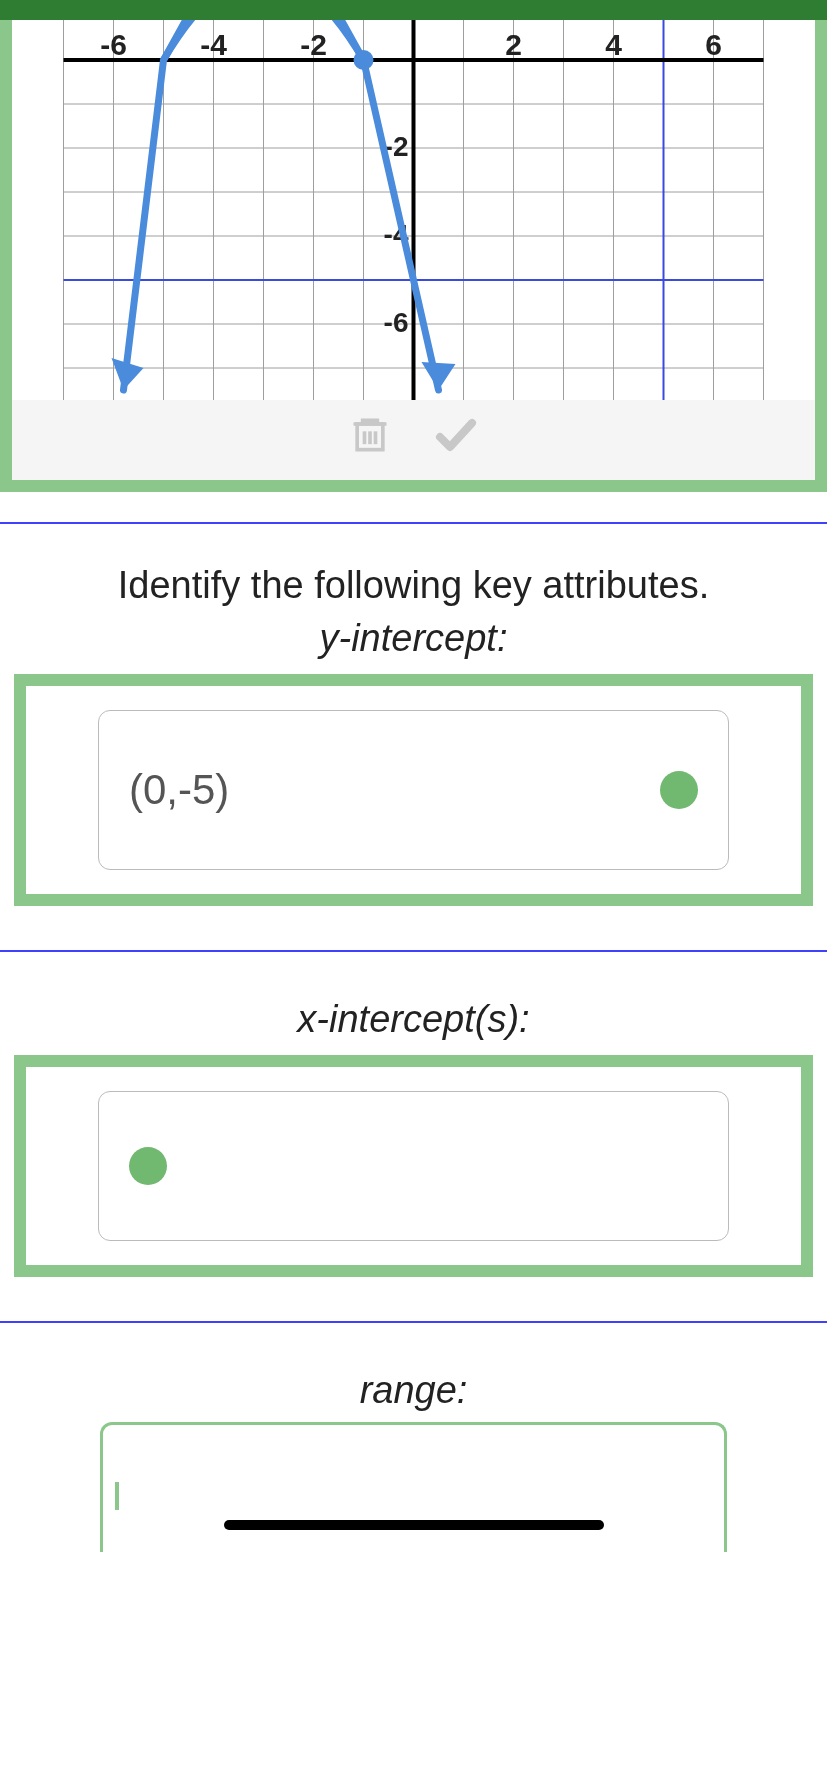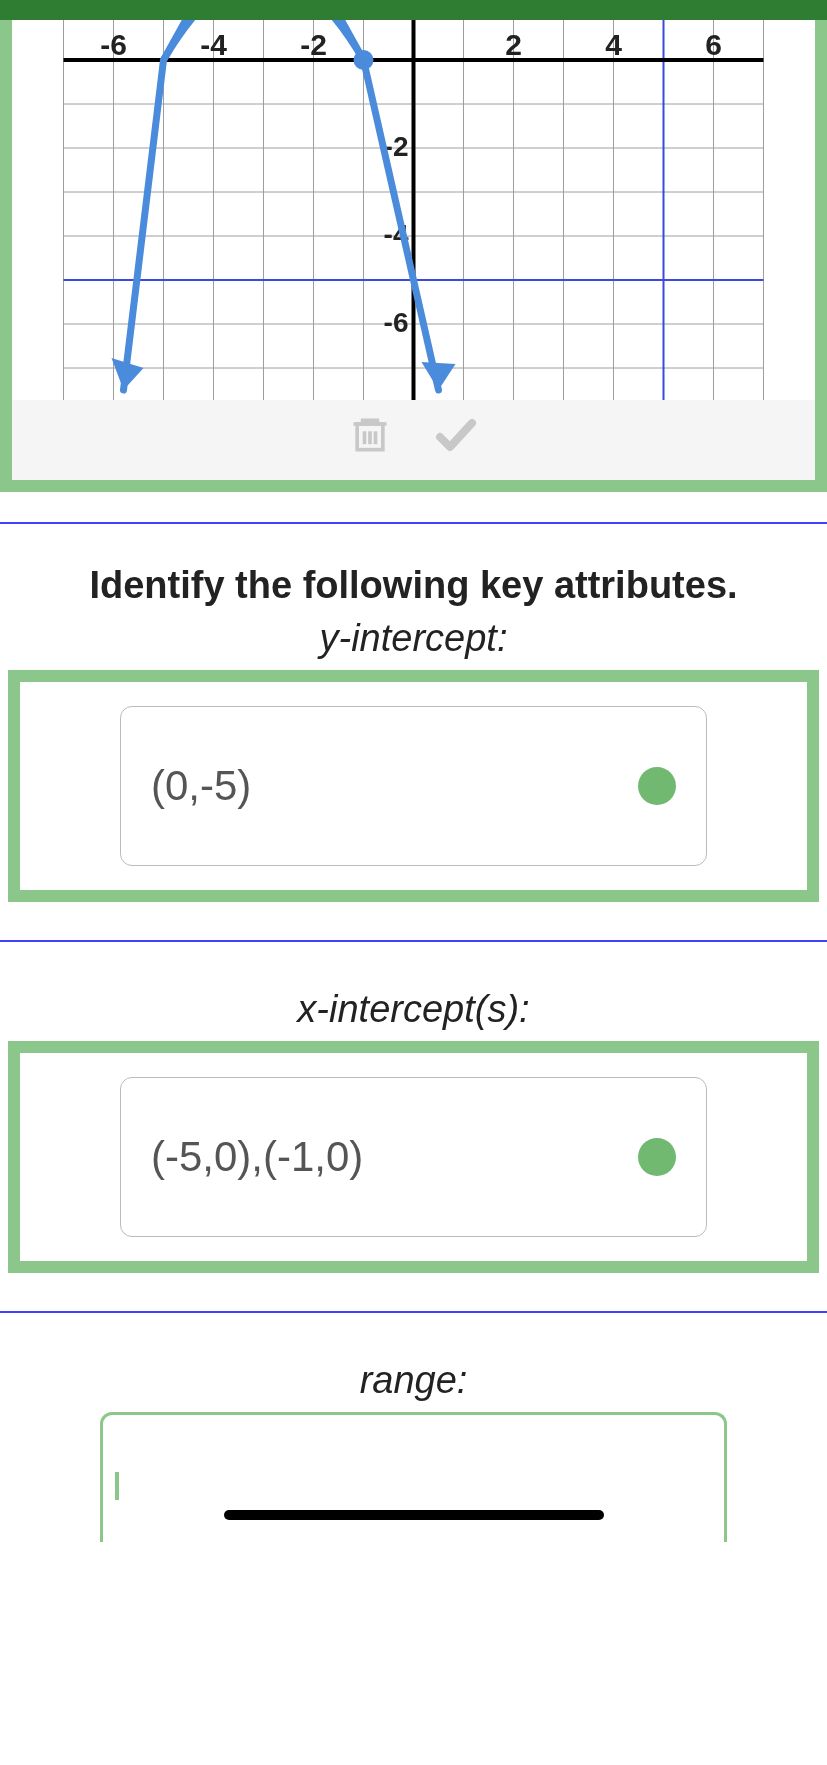--- a/index.html
+++ b/index.html
@@ -40,33 +40,32 @@
     height: 2px;
     background: #4040ff;
     margin: 0;
     border: none;
   }
   .prompt-text {
     font-size: 38px;
     color: #222;
     text-align: center;
     margin: 40px 20px 10px 20px;
-    font-weight: bold;
   }
   .label-text {
     font-size: 38px;
     color: #222;
     text-align: center;
     margin: 6px 0 10px 0;
     font-style: italic;
   }
   .answer-outer {
     border: 12px solid #8bc78b;
-    padding: 24px 100px;
-    margin: 8px;
+    padding: 24px 72px;
+    margin: 14px;
   }
   .answer-box {
     border: 1px solid #bbb;
     border-radius: 12px;
     padding: 55px 30px;
     display: flex;
     align-items: center;
     justify-content: space-between;
   }
   .answer-value {
@@ -207,21 +206,20 @@
 </div>
 
 <div class="spacer-sm"></div>
 <hr class="hr-blue">
 <div class="spacer-md"></div>
 
 <div class="label-text">x-intercept(s):</div>
 
 <div class="answer-outer">
   <div class="answer-box">
-    <span class="answer-value">(-5,0),(-1,0)</span>
     <span class="status-dot"></span>
   </div>
 </div>
 
 <div class="spacer-sm"></div>
 <hr class="hr-blue">
 <div class="spacer-md"></div>
 
 <div class="label-text">range:</div>
 

